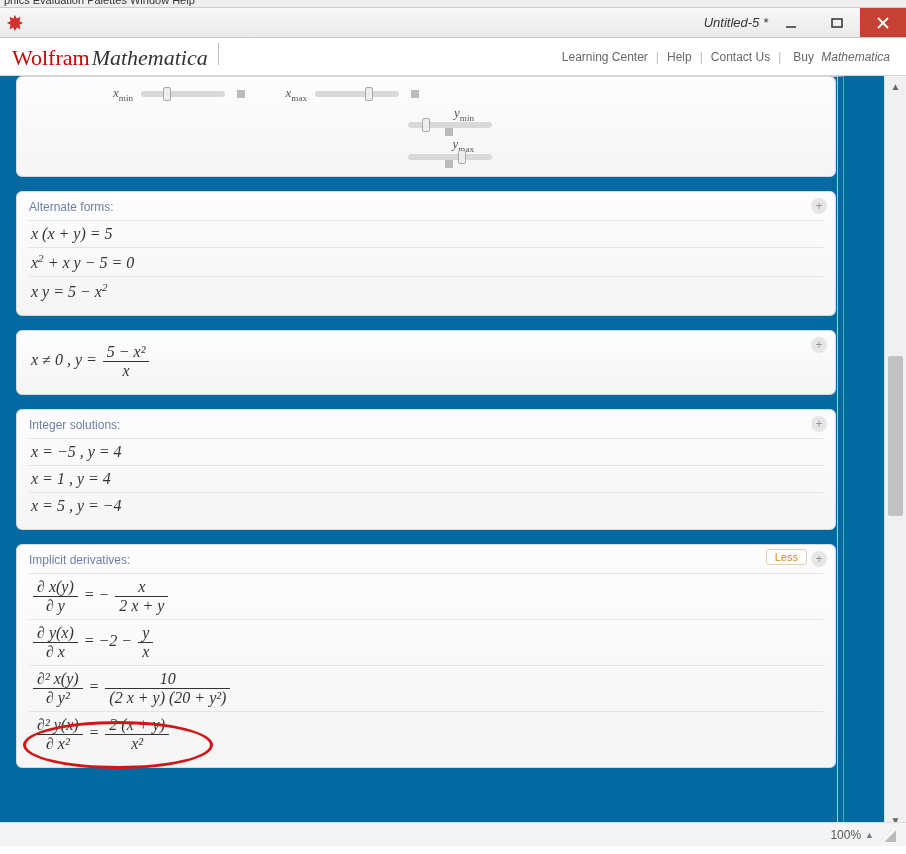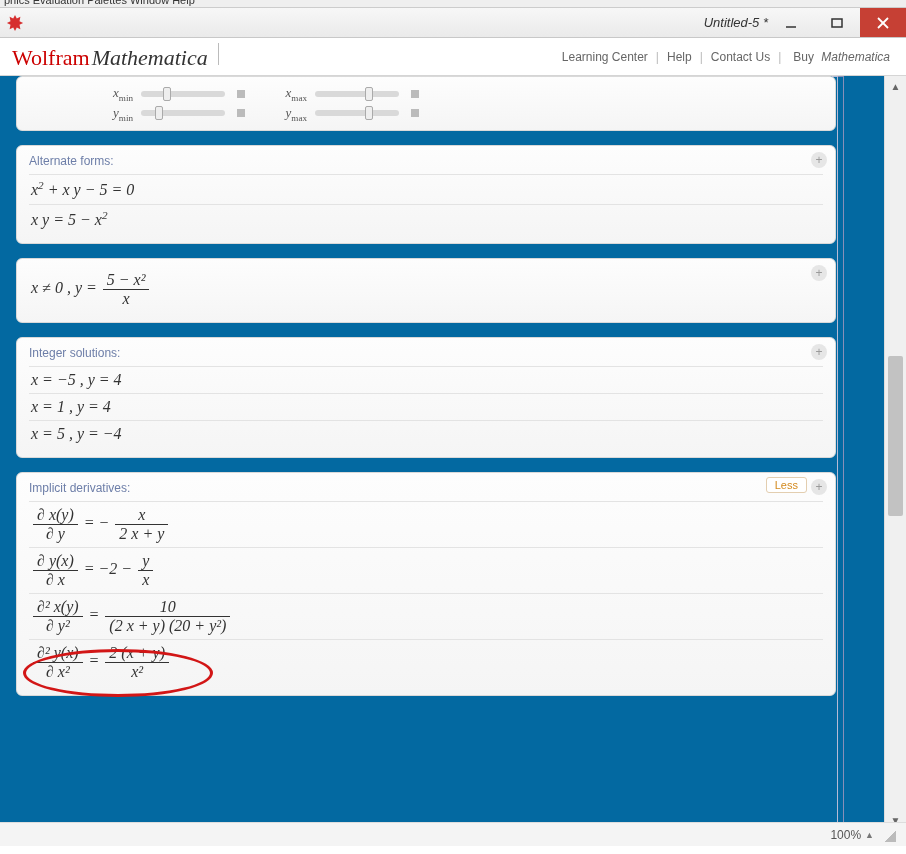--- a/index.html
+++ b/index.html
@@ -350,38 +350,39 @@
             <div class="knob" style="left:22px;"></div>
           </div>
         <div class="sq"></div>
         <span class="pairgap"></span>
         <span class="lbl"><span class="ital">x</span><sub>max</sub></span>
         <div class="slider">
             <div class="knob" style="left:50px;"></div>
           </div>
         <div class="sq"></div>
       </div>
-      <div class="sliderrow" style="padding-left:60px;">
+      <div class="sliderrow" style="padding-left:60px;flex-direction:column;">
         <span class="lbl"><span class="ital">y</span><sub>min</sub></span>
         <div class="slider">
             <div class="knob" style="left:14px;"></div>
           </div>
         <div class="sq"></div>
         <span class="pairgap"></span>
         <span class="lbl"><span class="ital">y</span><sub>max</sub></span>
         <div class="slider">
             <div class="knob" style="left:50px;"></div>
           </div>
         <div class="sq"></div>
       </div>
     </div>
 
     <div class="panel">
       <div class="plus">+</div>
       <h4>Alternate forms:</h4>
+      <div class="row math ital">x (x + y) = 5</div>
       <div class="row math ital">
         <span>x</span><sup>2</sup><span> + x y − 5 = 0</span>
       </div>
       <div class="row math ital">
         <span>x y = 5 − x</span><sup>2</sup>
       </div>
     </div>
 
     <div class="panel">
       <div class="plus">+</div>

